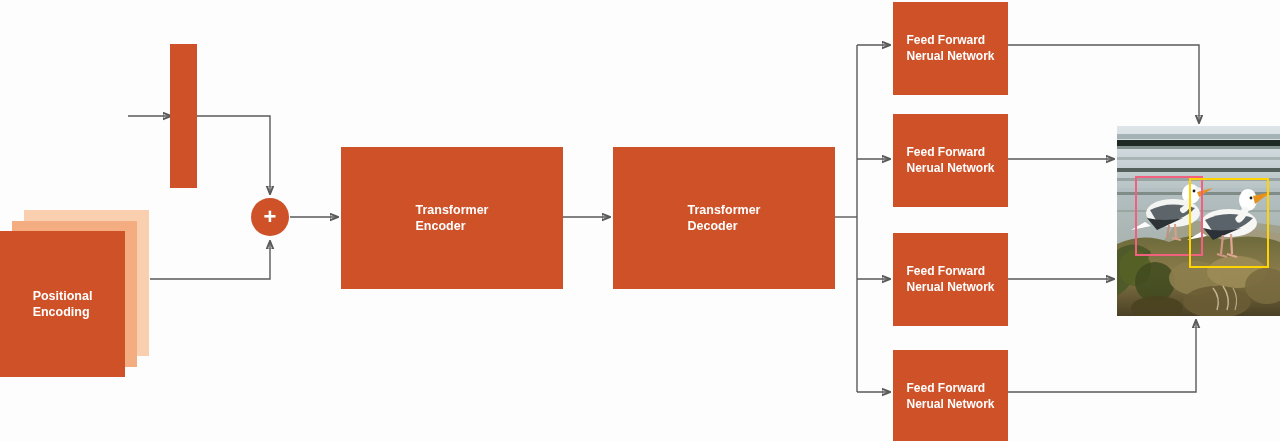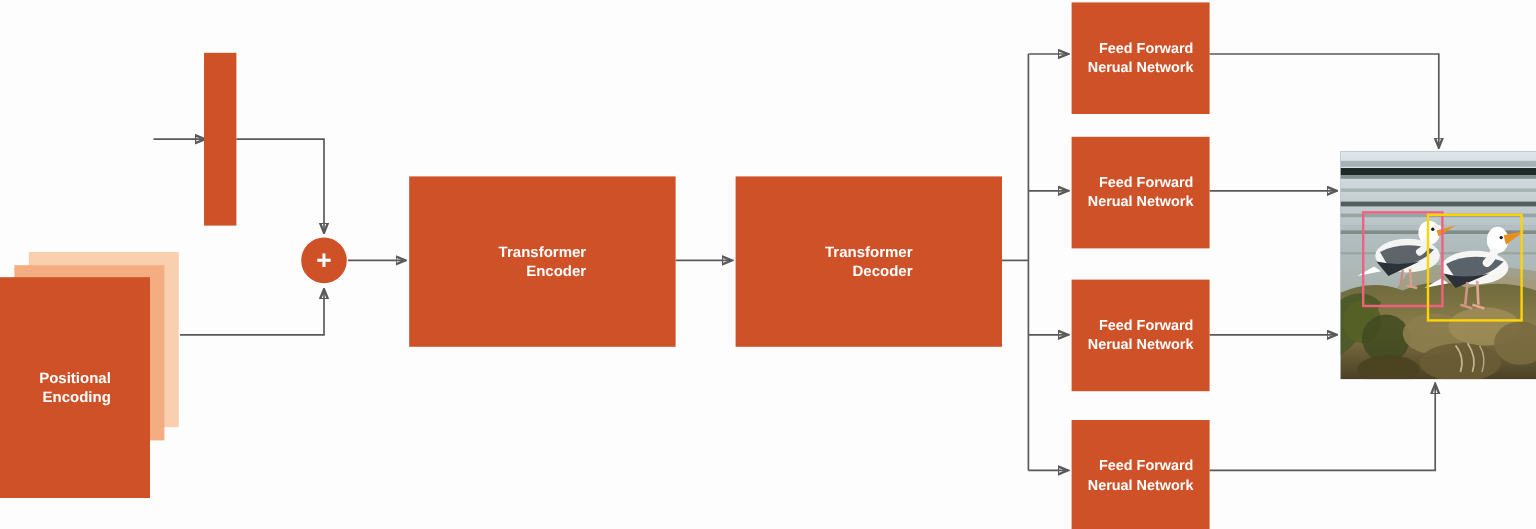--- a/index.html
+++ b/index.html
@@ -13,21 +13,21 @@
   #canvas{position:relative;width:1280px;height:441px;background:#fdfdfd;}
 
   
   .block{
     position:absolute;
     background:#ce5128;
     color:#ffffff;
     display:flex;
     align-items:center;
     justify-content:center;
-    text-align:right;
+    text-align:left;
     font-weight:bold;
     line-height:1.32;
     box-sizing:border-box;
     white-space:pre-line;
   }
   .block span{display:block;}
 
   
   .card-back{position:absolute;background:#f9cfb0;}
   .card-mid{position:absolute;background:#f4ad81;}
@@ -94,21 +94,21 @@
     <line x1="1008" y1="279" x2="1114" y2="279" marker-end="url(#ah)"></line>
 
     <path d="M1008,392 L1196,392 L1196,320" marker-end="url(#ah)"></path>
   </svg>
 
 
   <div class="block" style="left:170px;top:44px;width:27px;height:144px;"></div>
 
   <div class="card-back" style="left:24px;top:210px;width:125px;height:146px;"></div>
   <div class="card-mid" style="left:12px;top:221px;width:125px;height:146px;"></div>
-  <div class="block" style="left:0px;top:231px;width:125px;height:184px;font-size:12.5px;">
+  <div class="block" style="left:0px;top:231px;width:125px;height:146px;font-size:12.5px;">
     <span>Positional
 Encoding</span>
   </div>
 
   <div class="plus-node" style="left:251px;top:198px;width:38px;height:38px;font-size:22px;">
     <span>+</span>
   </div>
 
   <div class="block" style="left:341px;top:147px;width:222px;height:142px;font-size:12.5px;">
     <span>Transformer

